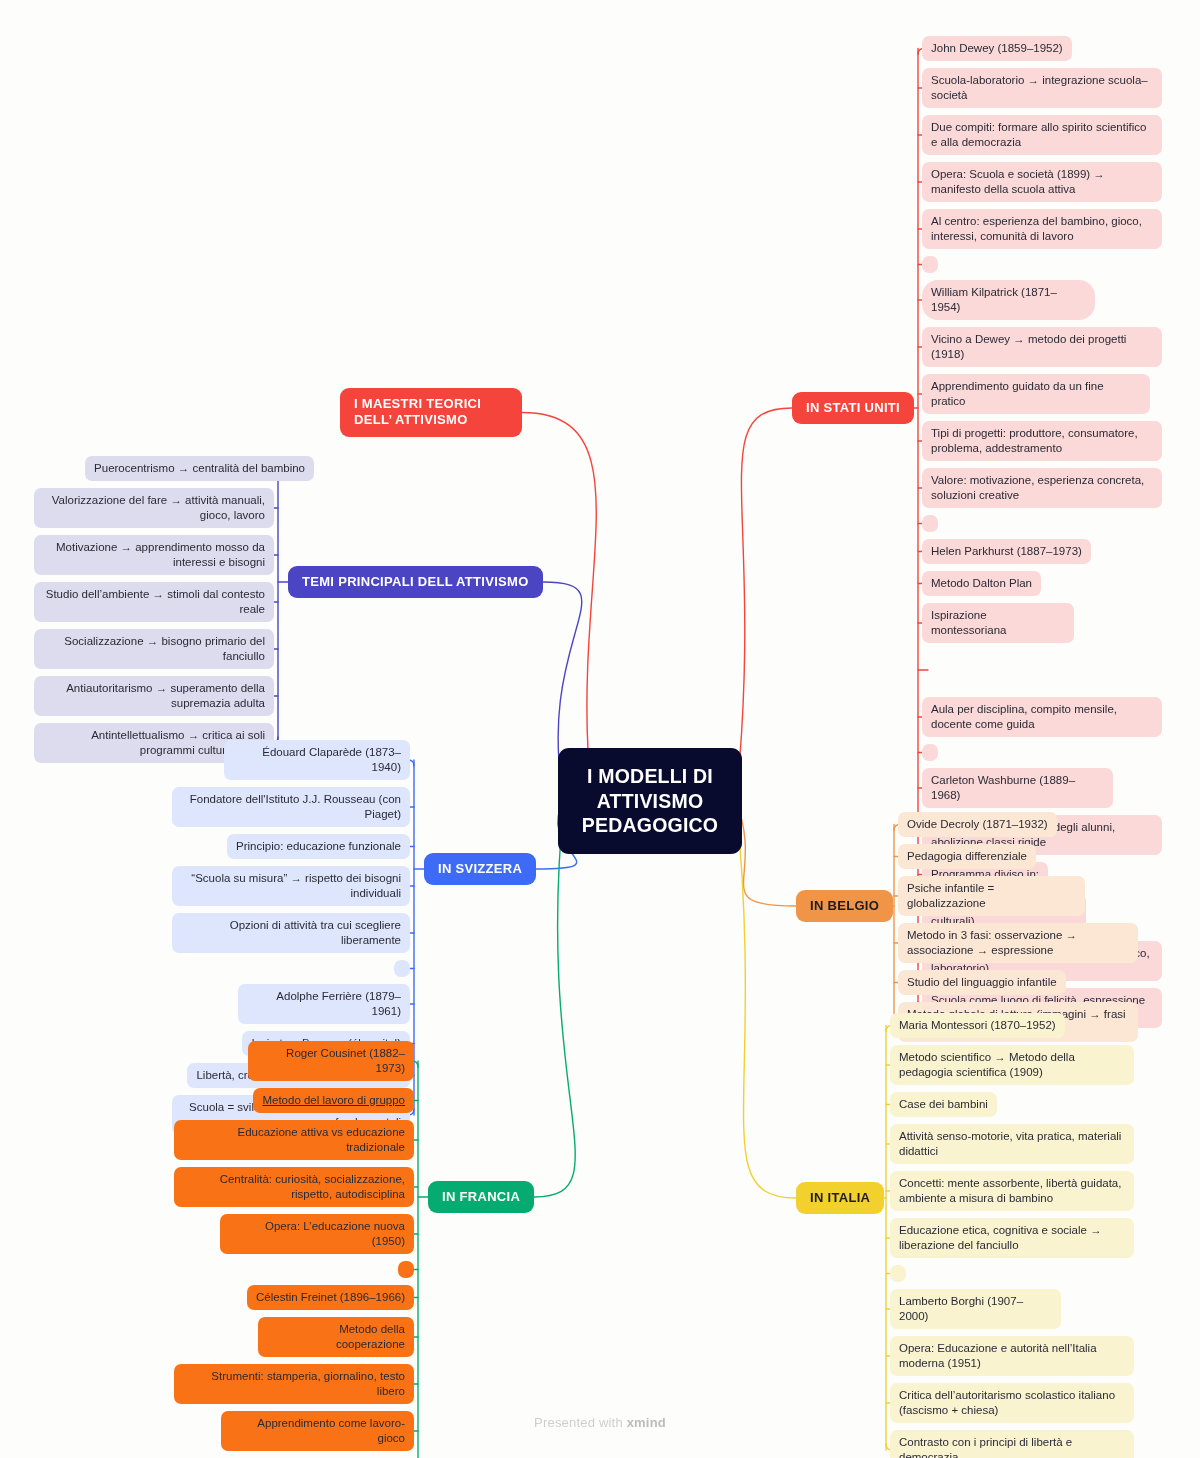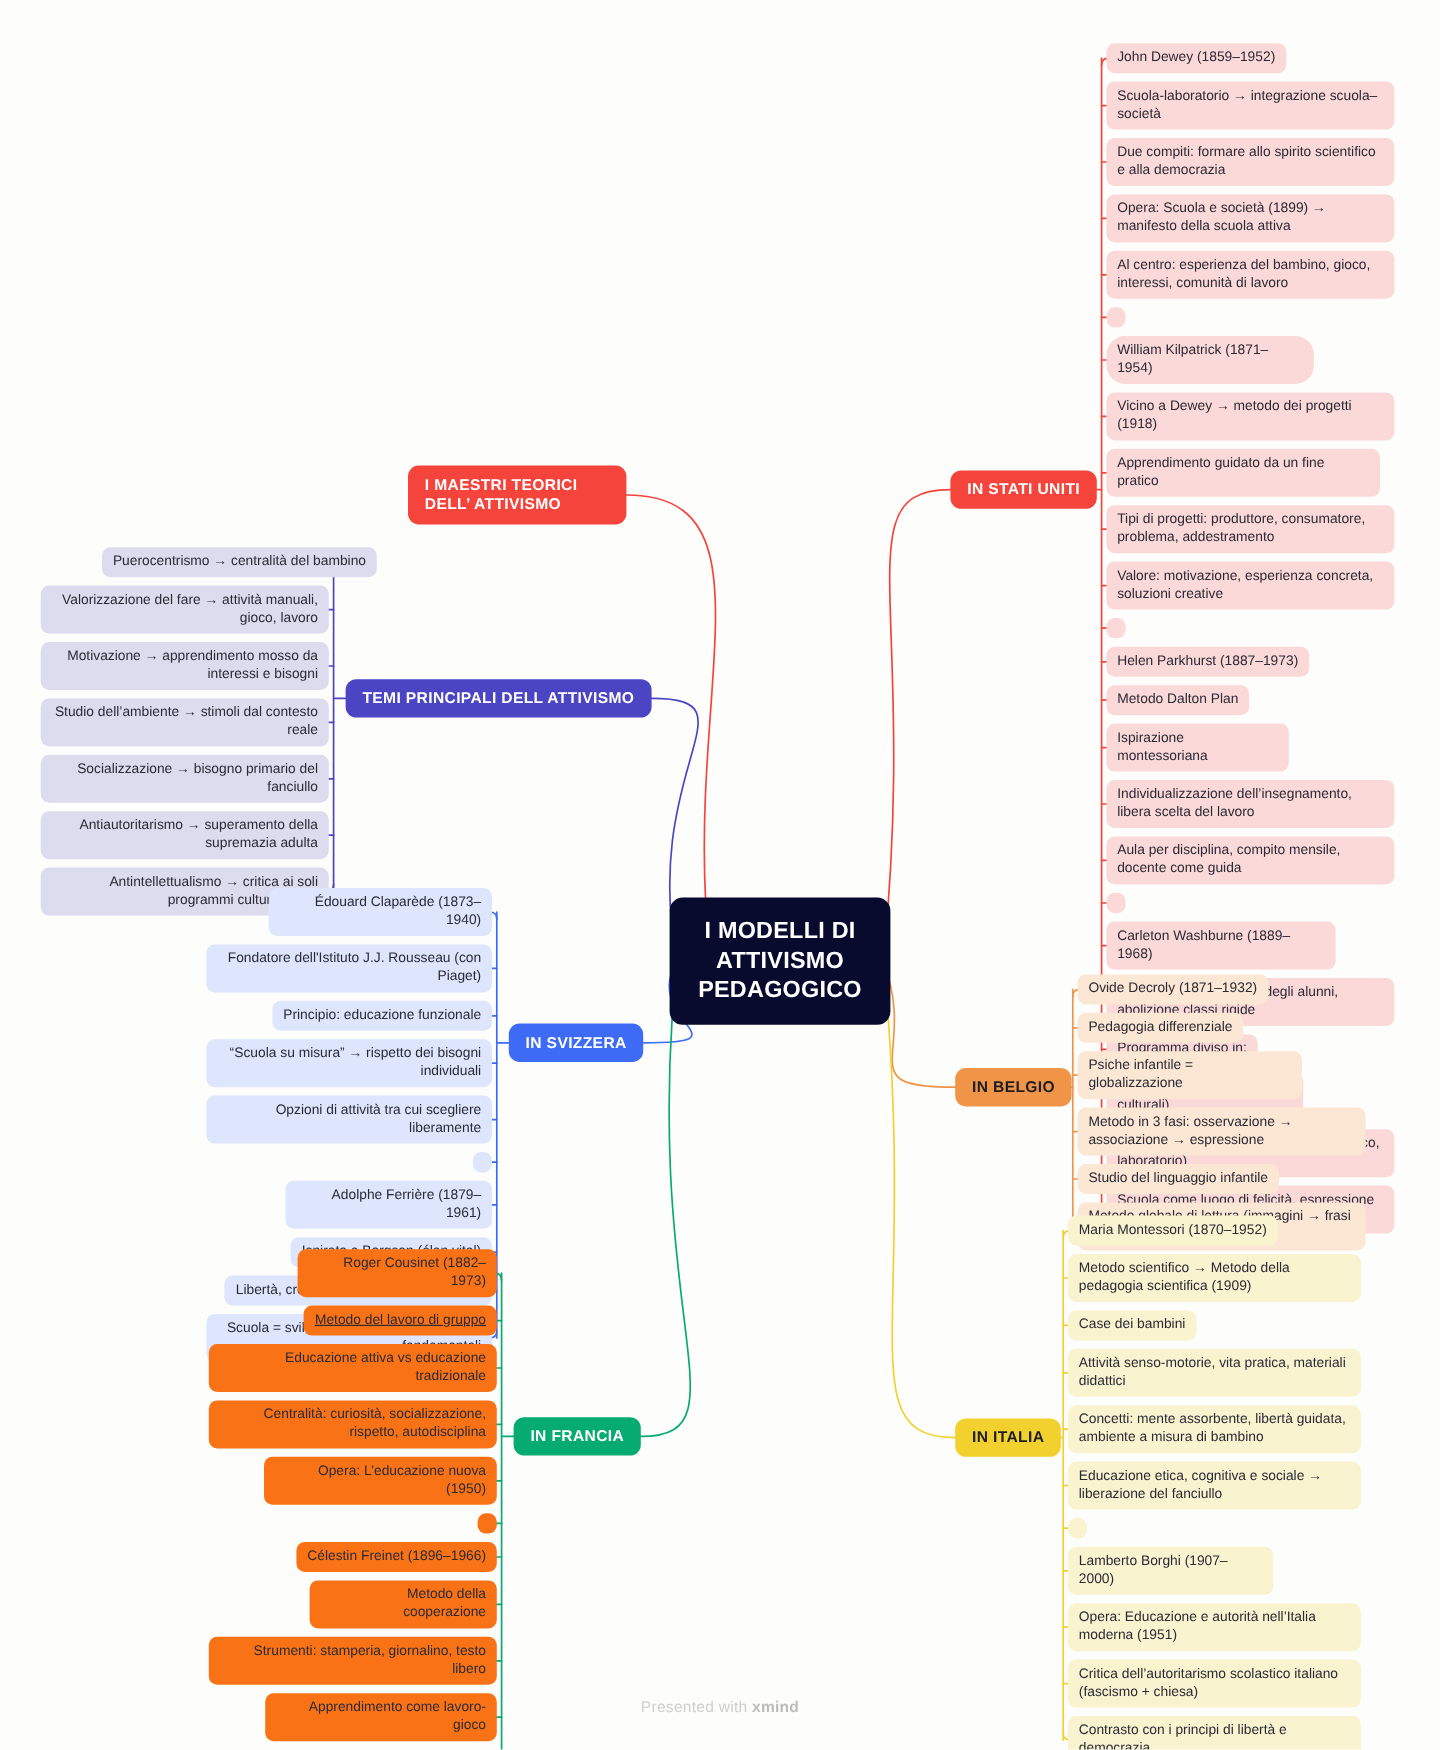--- a/index.html
+++ b/index.html
@@ -204,21 +204,20 @@
     <div class="node f-red empty" style="width: 16px; position: absolute; top: 256px; left: 922px;"></div>
     <div class="node f-red" style="max-width: 240px; white-space: normal; display: inline-block; position: absolute; top: 280px; width: 173px; left: 922px; border-radius: 16px;">William Kilpatrick (1871–1954)</div>
     <div class="node f-red" style="max-width: 240px; white-space: normal; display: inline-block; position: absolute; top: 327px; width: 240px; left: 922px;">Vicino a Dewey → metodo dei progetti (1918)</div>
     <div class="node f-red" style="max-width: 240px; white-space: normal; display: inline-block; position: absolute; top: 374px; width: 228px; left: 922px;">Apprendimento guidato da un fine pratico</div>
     <div class="node f-red" style="max-width: 240px; white-space: normal; display: inline-block; position: absolute; top: 421px; width: 240px; left: 922px;">Tipi di progetti: produttore, consumatore, problema, addestramento</div>
     <div class="node f-red" style="max-width: 240px; white-space: normal; display: inline-block; position: absolute; top: 468px; width: 240px; left: 922px;">Valore: motivazione, esperienza concreta, soluzioni creative</div>
     <div class="node f-red empty" style="width: 16px; position: absolute; top: 515px; left: 922px;"></div>
     <div class="node f-red" style="max-width: 240px; white-space: normal; display: inline-block; position: absolute; top: 539px; width: 169px; left: 922px;">Helen Parkhurst (1887–1973)</div>
     <div class="node f-red" style="max-width: 240px; white-space: normal; display: inline-block; position: absolute; top: 571px; width: 119px; left: 922px;">Metodo Dalton Plan</div>
     <div class="node f-red" style="max-width: 240px; white-space: normal; display: inline-block; position: absolute; top: 603px; width: 152px; left: 922px;">Ispirazione montessoriana</div>
-    <div class="node f-red" style="max-width: 240px; white-space: normal; display: inline-block; position: absolute; top: 650px; width: 240px; left: 922px;">Individualizzazione dell’insegnamento, libera scelta del lavoro</div>
     <div class="node f-red" style="max-width: 240px; white-space: normal; display: inline-block; position: absolute; top: 697px; width: 240px; left: 922px;">Aula per disciplina, compito mensile, docente come guida</div>
     <div class="node f-red empty" style="width: 16px; position: absolute; top: 744px; left: 922px;"></div>
     <div class="node f-red" style="max-width: 240px; white-space: normal; display: inline-block; position: absolute; top: 768px; width: 191px; left: 922px;">Carleton Washburne (1889–1968)</div>
     <div class="node f-red" style="max-width: 240px; white-space: normal; display: inline-block; position: absolute; top: 815px; width: 240px; left: 922px;">Libero raggruppamento degli alunni, abolizione classi rigide</div>
     <div class="node f-red" style="max-width: 240px; white-space: normal; display: inline-block; position: absolute; top: 862px; width: 126px; left: 922px;">Programma diviso in:</div>
     <div class="node f-red" style="max-width: 240px; white-space: normal; display: inline-block; position: absolute; top: 894px; width: 164px; left: 922px;">Parte comune (basi culturali)</div>
     <div class="node f-red" style="max-width: 240px; white-space: normal; display: inline-block; position: absolute; top: 941px; width: 240px; left: 922px;">Parte creativa e libera (arte, musica, gioco, laboratorio)</div>
     <div class="node f-red" style="max-width: 240px; white-space: normal; display: inline-block; position: absolute; top: 988px; width: 240px; left: 922px;">Scuola come luogo di felicità, espressione e creatività</div>
     <div class="node f-orange" style="max-width: 240px; white-space: normal; display: inline-block; position: absolute; top: 812px; width: 159px; left: 898px;">Ovide Decroly (1871–1932)</div>
     <div class="node f-orange" style="max-width: 240px; white-space: normal; display: inline-block; position: absolute; top: 844px; width: 138px; left: 898px;">Pedagogia differenziale</div>

